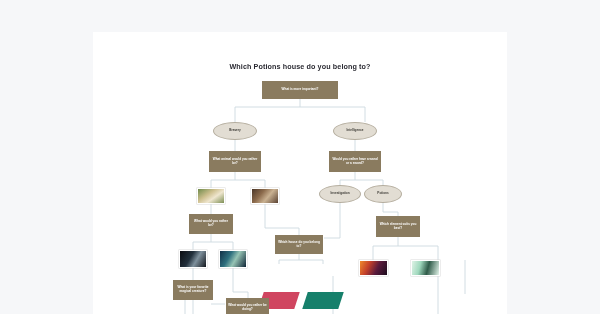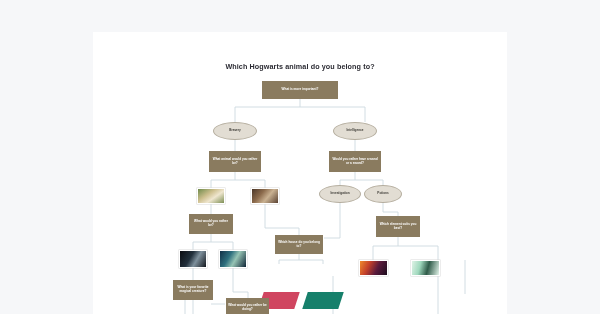--- a/index.html
+++ b/index.html
@@ -76,21 +76,21 @@
     background-size: cover;
     background-position: center;
   }
 </style>
 </head>
 <body>
 
 <div id="screen">
   <div id="canvas">
 
-    <div id="title">Which Hogwarts animal do you belong to?</div>
+    <div id="title">Which Potions house do you belong to?</div>
 
     <svg id="wires" viewBox="0 0 414 282" preserveAspectRatio="none">
       <g fill="none" stroke="#cdd9e0" stroke-width="0.9">
 
         <path d="M207,67 L207,75"></path>
         <path d="M142,75 L272,75"></path>
         <path d="M142,75 L142,90"></path>
         <path d="M272,75 L272,90"></path>
 
         <path d="M142,108 L142,119"></path>

